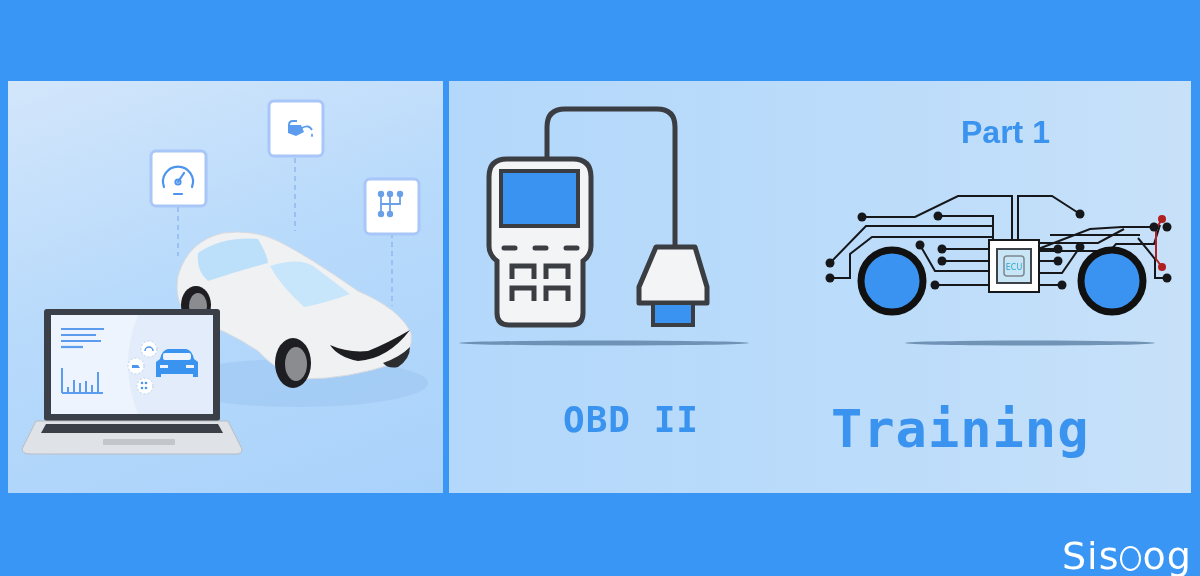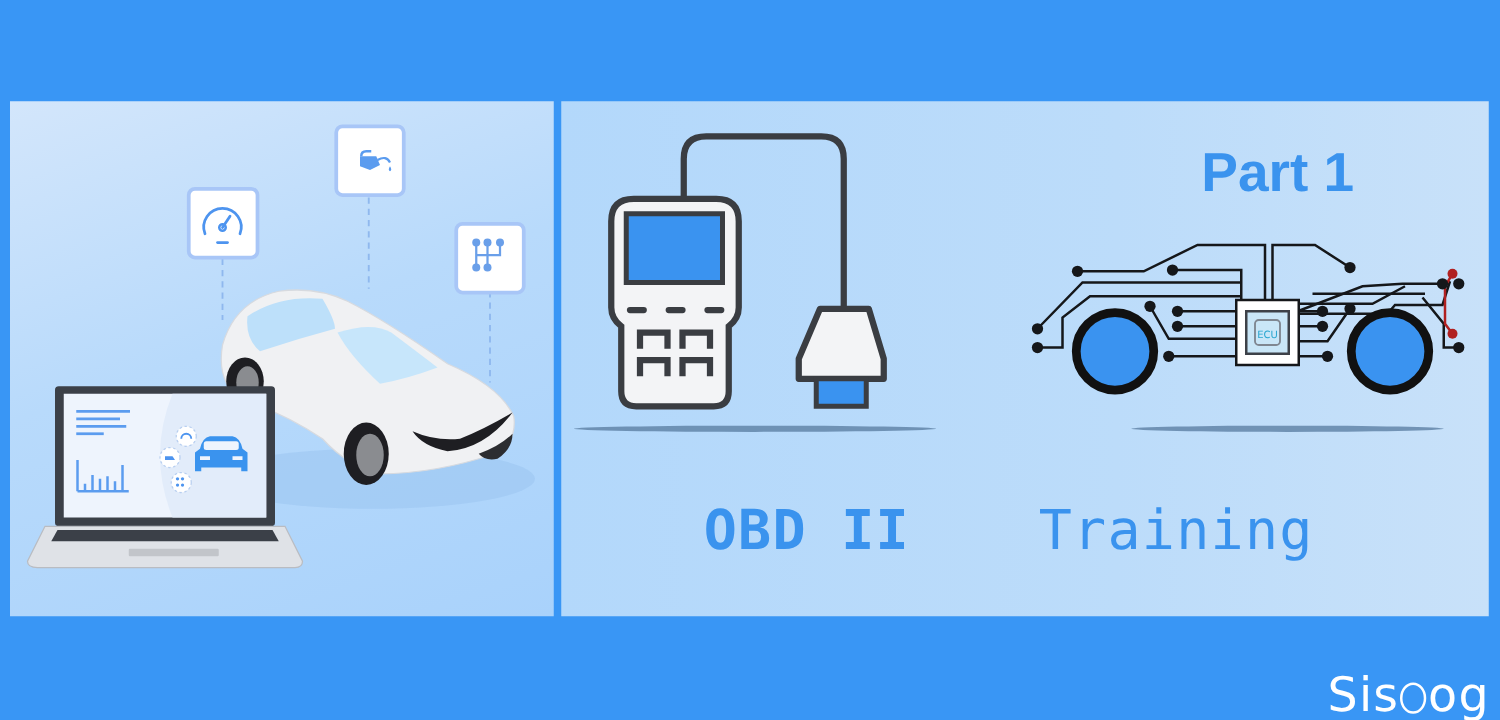--- a/index.html
+++ b/index.html
@@ -2,23 +2,23 @@
 <html><head>
 <meta charset="utf-8">
 <style>
   html,body{margin:0;padding:0;}
   body{width:1200px;height:576px;background:#3996f5;position:relative;overflow:hidden;font-family:"DejaVu Sans",sans-serif;}
   .panel{position:absolute;overflow:hidden;}
   #left{left:8px;top:81px;width:435px;height:412px;background:linear-gradient(160deg,#d3e6fb 0%,#b8dafb 45%,#a9d2fb 100%);}
   #right{left:449px;top:81px;width:742px;height:412px;background:linear-gradient(90deg,#b3d8fb 0%,#bcdcfa 60%,#c8e1f9 100%);}
   .abs{position:absolute;}
   svg{display:block;}
-  .title-obd{position:absolute;left:114px;top:318px;font-family:"DejaVu Sans Mono",monospace;font-weight:bold;font-size:44px;color:#3a93ee;letter-spacing:1px;white-space:pre;}
-  .title-training{position:absolute;left:382px;top:318px;font-family:"DejaVu Sans Mono",monospace;font-weight:normal;font-size:44px;color:#3a93ee;letter-spacing:1px;}
-  .part{position:absolute;left:512px;top:33px;font-family:"Liberation Sans",sans-serif;font-weight:bold;font-size:44px;color:#3a93ee;}
+  .title-obd{position:absolute;left:114px;top:318px;font-family:"DejaVu Sans Mono",monospace;font-weight:bold;font-size:36px;color:#3a93ee;letter-spacing:1px;white-space:pre;}
+  .title-training{position:absolute;left:382px;top:318px;font-family:"DejaVu Sans Mono",monospace;font-weight:bold;font-size:52px;color:#3a93ee;letter-spacing:1px;}
+  .part{position:absolute;left:512px;top:33px;font-family:"Liberation Sans",sans-serif;font-weight:bold;font-size:32px;color:#3a93ee;}
   .logo{position:absolute;left:1062px;top:534px;font-family:"DejaVu Sans",sans-serif;font-size:38px;color:#ffffff;letter-spacing:1px;}
   .logo .o{display:inline-block;width:17px;height:21px;border:2px solid #fff;border-radius:50%;vertical-align:-2px;margin:0 1px;}
 </style>
 </head>
 <body>
 
 <div id="left" class="panel">
   <svg width="435" height="412" viewBox="0 0 435 412">
 
     <g stroke="#8fb8ee" stroke-width="1.5" stroke-dasharray="5,4" fill="none">

